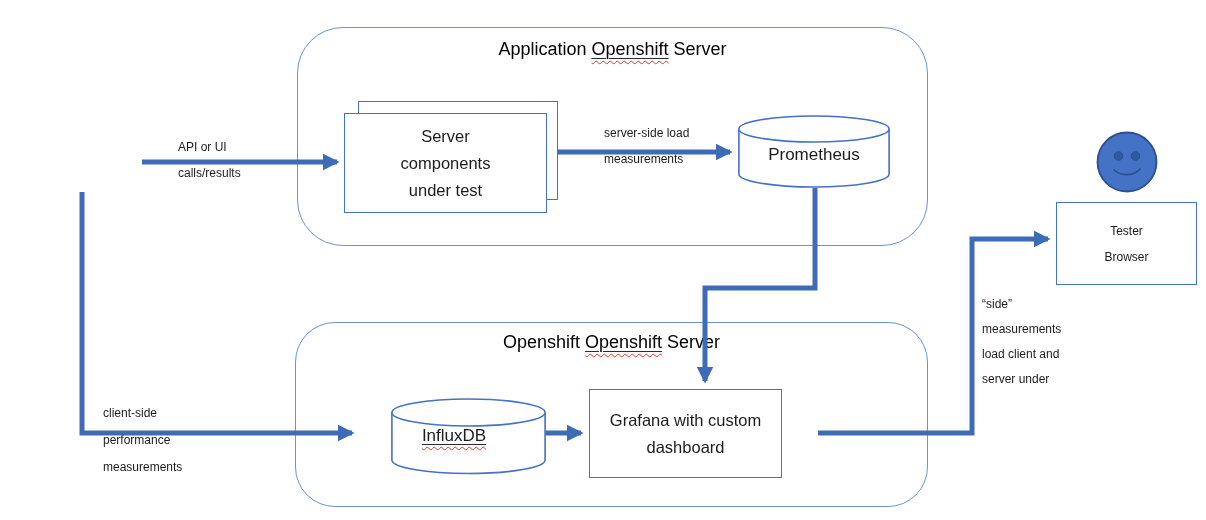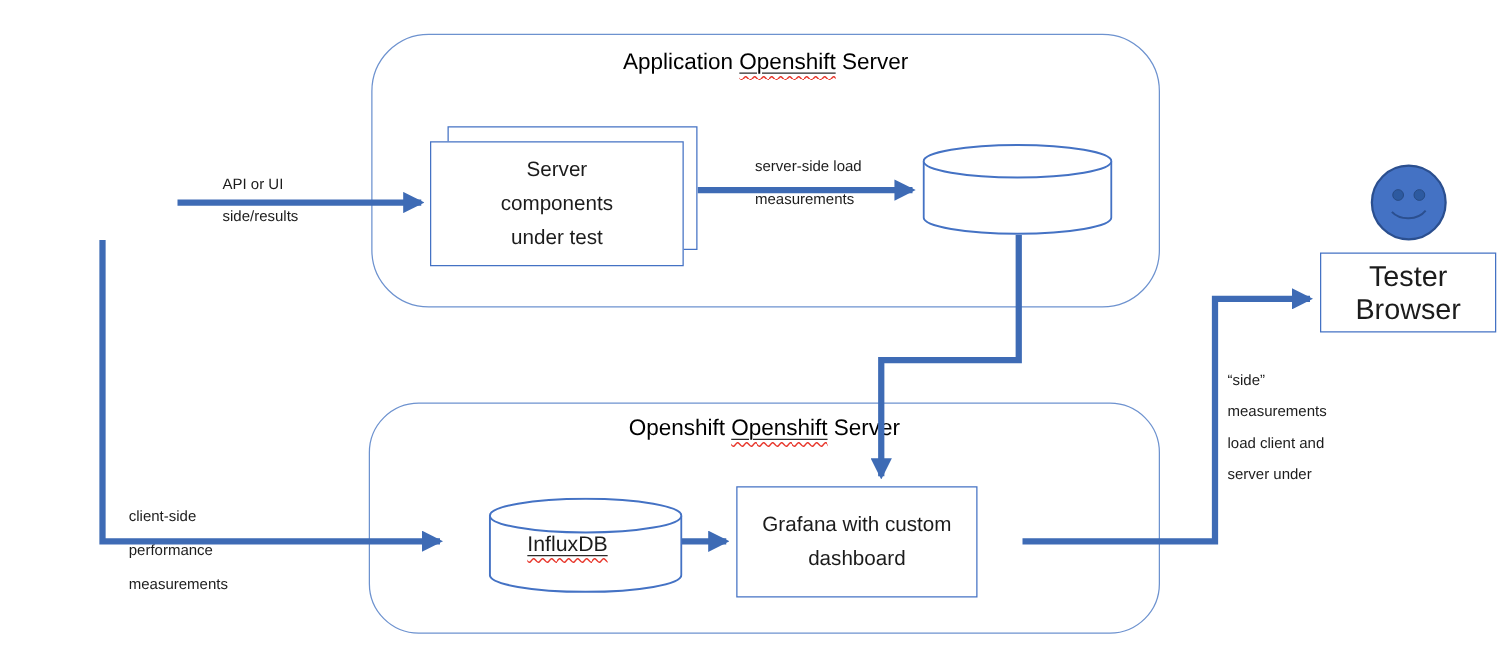--- a/index.html
+++ b/index.html
@@ -80,52 +80,53 @@
     <span>Server</span>
     <span>components</span>
     <span>under test</span>
   </div>
 
   <div class="cyl" style="left:738px;top:115px;width:152px;height:73px;">
     <svg width="152" height="73" viewBox="0 0 152 73">
       <path d="M 0.9 14 V 59 A 75.1 13 0 0 0 151.1 59 V 14" fill="#ffffff" stroke="#4472c4" stroke-width="1.6"></path>
       <ellipse cx="76" cy="14" rx="75.1" ry="13" fill="#ffffff" stroke="#4472c4" stroke-width="1.6"></ellipse>
     </svg>
+    <div class="cyl-label" style="top:30px;">Prometheus</div>
   </div>
 
   <div class="cyl" style="left:362px;top:398px;width:155px;height:77px;padding-left:29px;">
     <svg width="155" height="77" viewBox="0 0 155 77">
       <path d="M 0.9 14.5 V 62 A 76.6 13.5 0 0 0 154.1 62 V 14.5" fill="#ffffff" stroke="#4472c4" stroke-width="1.6"></path>
       <ellipse cx="77.5" cy="14.5" rx="76.6" ry="13.5" fill="#ffffff" stroke="#4472c4" stroke-width="1.6"></ellipse>
     </svg>
     <div class="cyl-label" style="top:28px;"><span class="und"><span class="sq">InfluxDB</span></span></div>
   </div>
 
   <div class="node" style="left:589px;top:389px;width:193px;height:89px;line-height:27px;">
     <span>Grafana with custom</span>
     <span>dashboard</span>
   </div>
 
-  <div class="node" style="left:1056px;top:202px;width:141px;height:64px;font-size:23px;">
+  <div class="node" style="left:1056px;top:202px;width:141px;height:83px;font-size:12px;">
     <span>Tester</span>
     <span>Browser</span>
   </div>
 
   <div class="smiley" style="left:1096px;top:131px;">
     <svg width="62" height="62" viewBox="0 0 62 62">
       <circle cx="31" cy="31" r="29.5" fill="#4472c4" stroke="#2b4f8f" stroke-width="1.8"></circle>
       <circle cx="22.5" cy="25" r="4.3" fill="#2d5aa0" stroke="#274b85" stroke-width="0.8"></circle>
       <circle cx="39.5" cy="25" r="4.3" fill="#2d5aa0" stroke="#274b85" stroke-width="0.8"></circle>
       <path d="M 17.5 38.5 C 24 45.5 38 45.5 44.5 37.5" fill="none" stroke="#2b4f8f" stroke-width="1.6"></path>
     </svg>
   </div>
 
   <div class="edge-label" style="left:178px;top:134px;">
     <div>API or UI</div>
-    <div>side/results</div>
+    <div>calls/results</div>
   </div>
 
   <div class="edge-label" style="left:576px;top:120px;margin-left:28px;">
     <div>server-side load</div>
     <div>measurements</div>
   </div>
 
   <div class="edge-label" style="left:103px;top:400px;line-height:27px;">
     <div>client-side</div>
     <div>performance</div>

